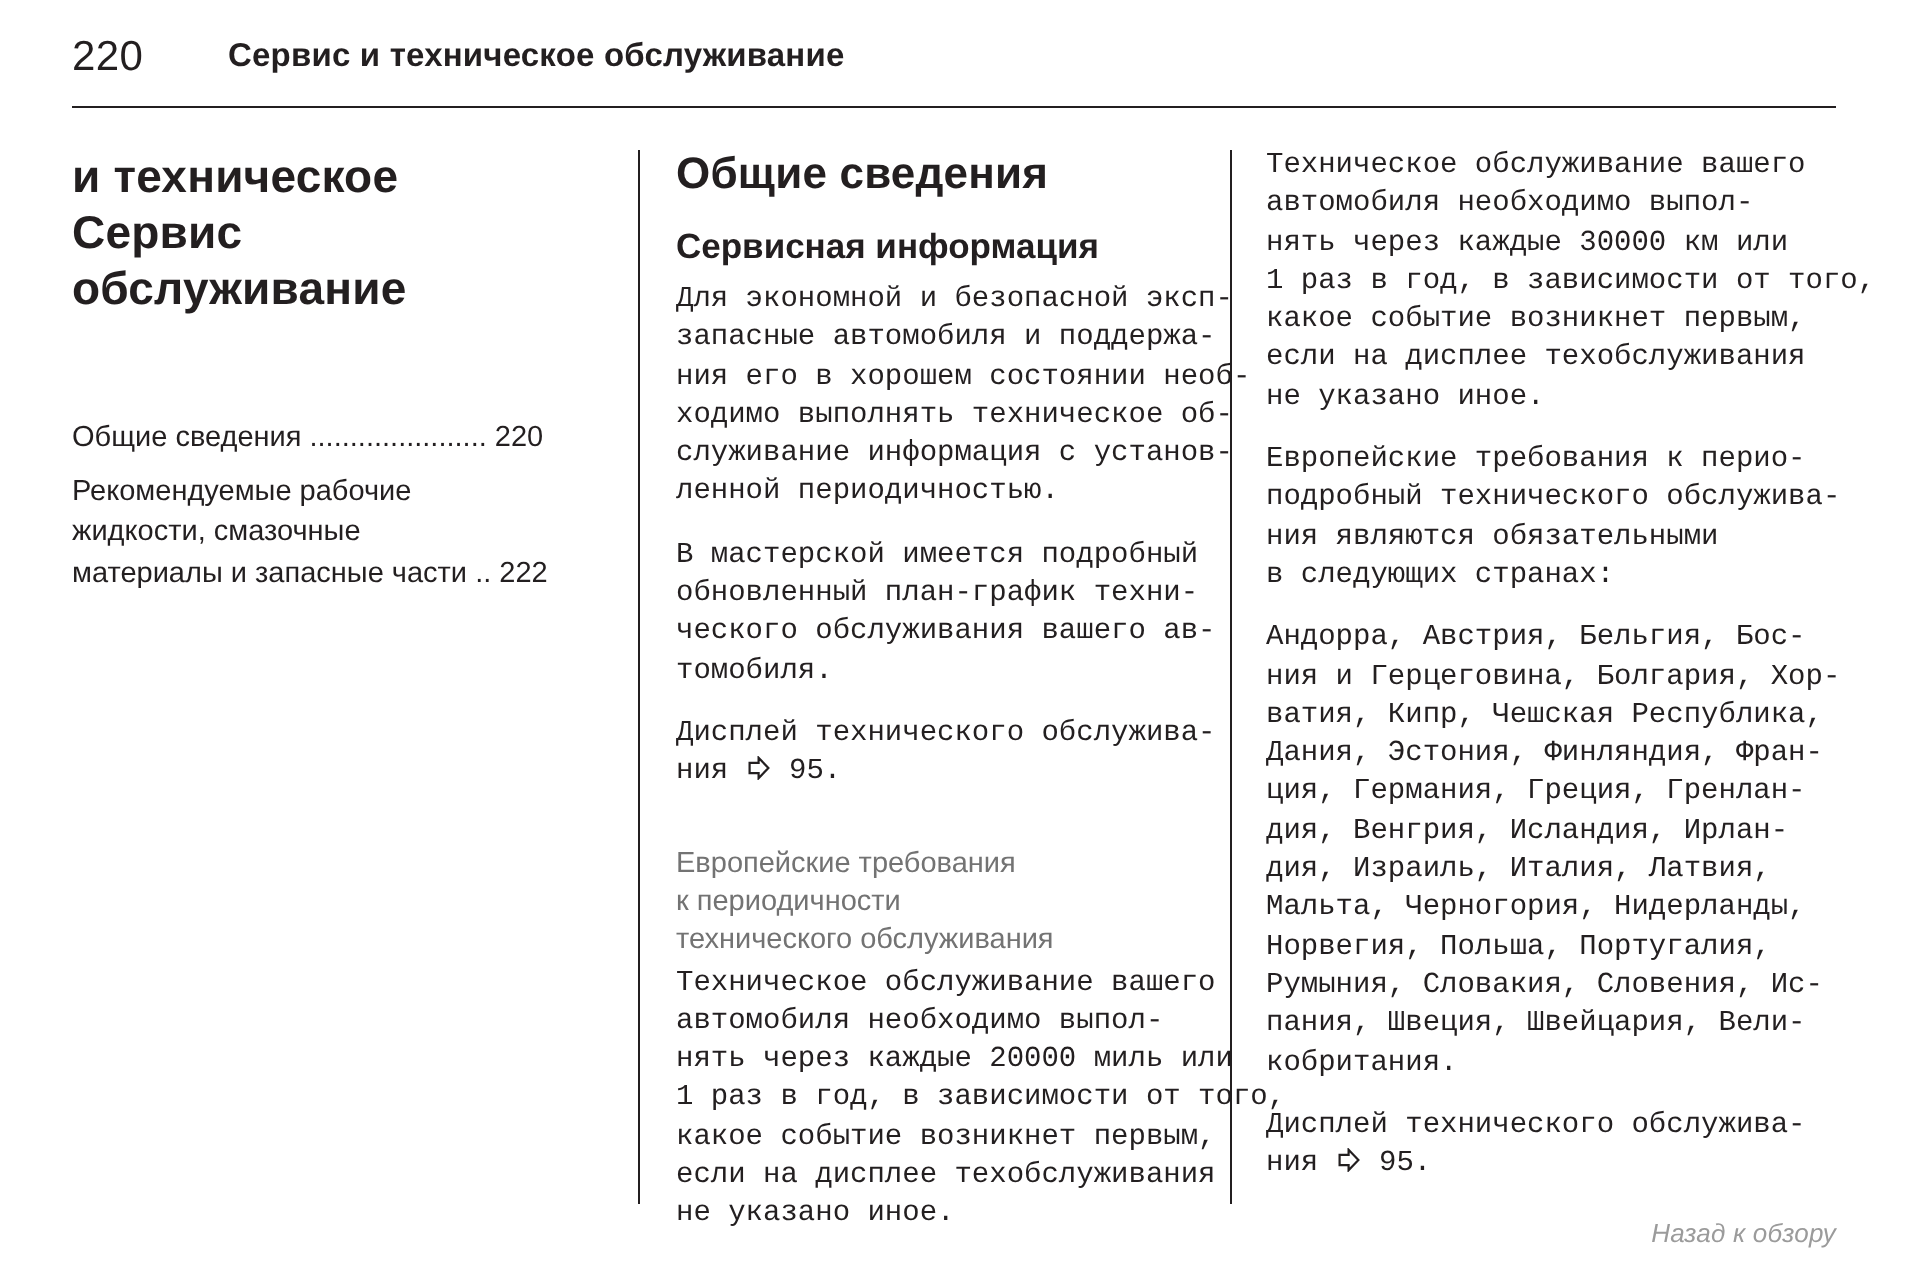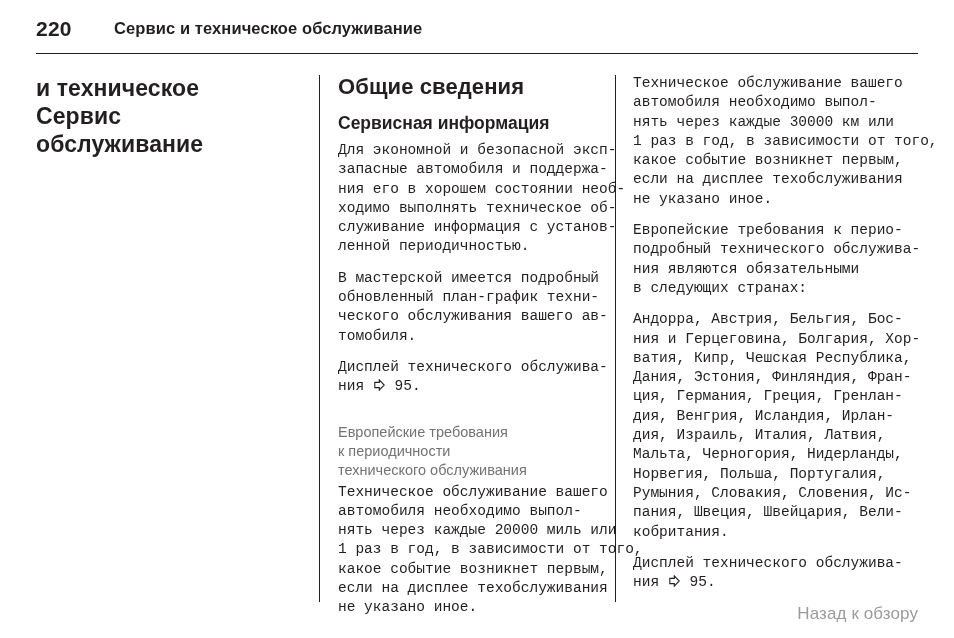--- a/index.html
+++ b/index.html
@@ -22,21 +22,21 @@
     left: 0;
     top: 0;
     width: 954px;
     height: 54px;
   }
   .page-number {
     position: absolute;
     left: 36px;
     top: 17px;
     font-size: 21px;
-    font-weight: bold;
+    font-weight: normal;
     letter-spacing: 0.2px;
     color: #231f20;
   }
   .header-title {
     position: absolute;
     left: 114px;
     top: 19px;
     font-size: 16.5px;
     font-weight: bold;
     letter-spacing: 0.1px;
@@ -139,23 +139,24 @@
     height: 12px;
     margin: 0 1px;
   }
   .ref-arrow svg { display: block; }
 
   
   .footer-link {
     position: absolute;
     right: 36px;
     bottom: 14px;
-    font-size: 17px;
+    font-size: 13px;
     color: #9b9b9b;
     letter-spacing: 0.1px;
+    font-style: italic;
   }
 </style>
 </head>
 <body>
 
 <div class="page-header">
   <div class="page-number">220</div>
   <div class="header-title">Сервис и техническое обслуживание</div>
   <div class="header-rule"></div>
 </div>
@@ -164,20 +165,30 @@
 <div class="col-divider d2"></div>
 
 <div class="column col-left">
 
   <h1 class="chapter-title">
     <span class="tline">и техническое</span>
     <span class="tline">Сервис</span>
     <span class="tline">обслуживание</span>
   </h1>
 
+  <div class="toc">
+    <div class="toc-entry">
+      <span class="tline">Общие сведения ...................... 220</span>
+    </div>
+    <div class="toc-entry">
+      <span class="tline">Рекомендуемые рабочие</span>
+      <span class="tline">жидкости, смазочные</span>
+      <span class="tline">материалы и запасные части .. 222</span>
+    </div>
+  </div>
 
 </div>
 
 <div class="column col-mid">
 
   <h2 class="section-title">Общие сведения</h2>
 
   <h3 class="sub-title">
     <span class="tline">Сервисная информация</span>
   </h3>

